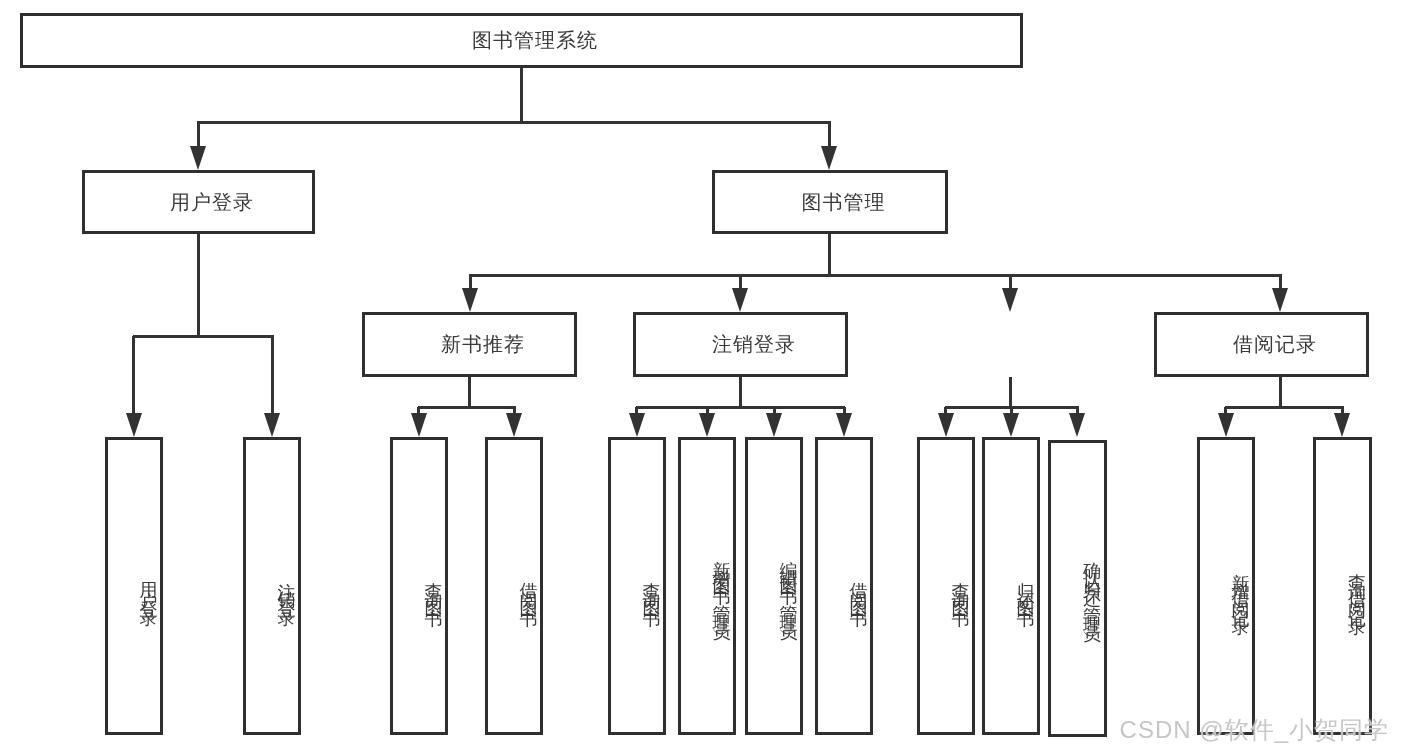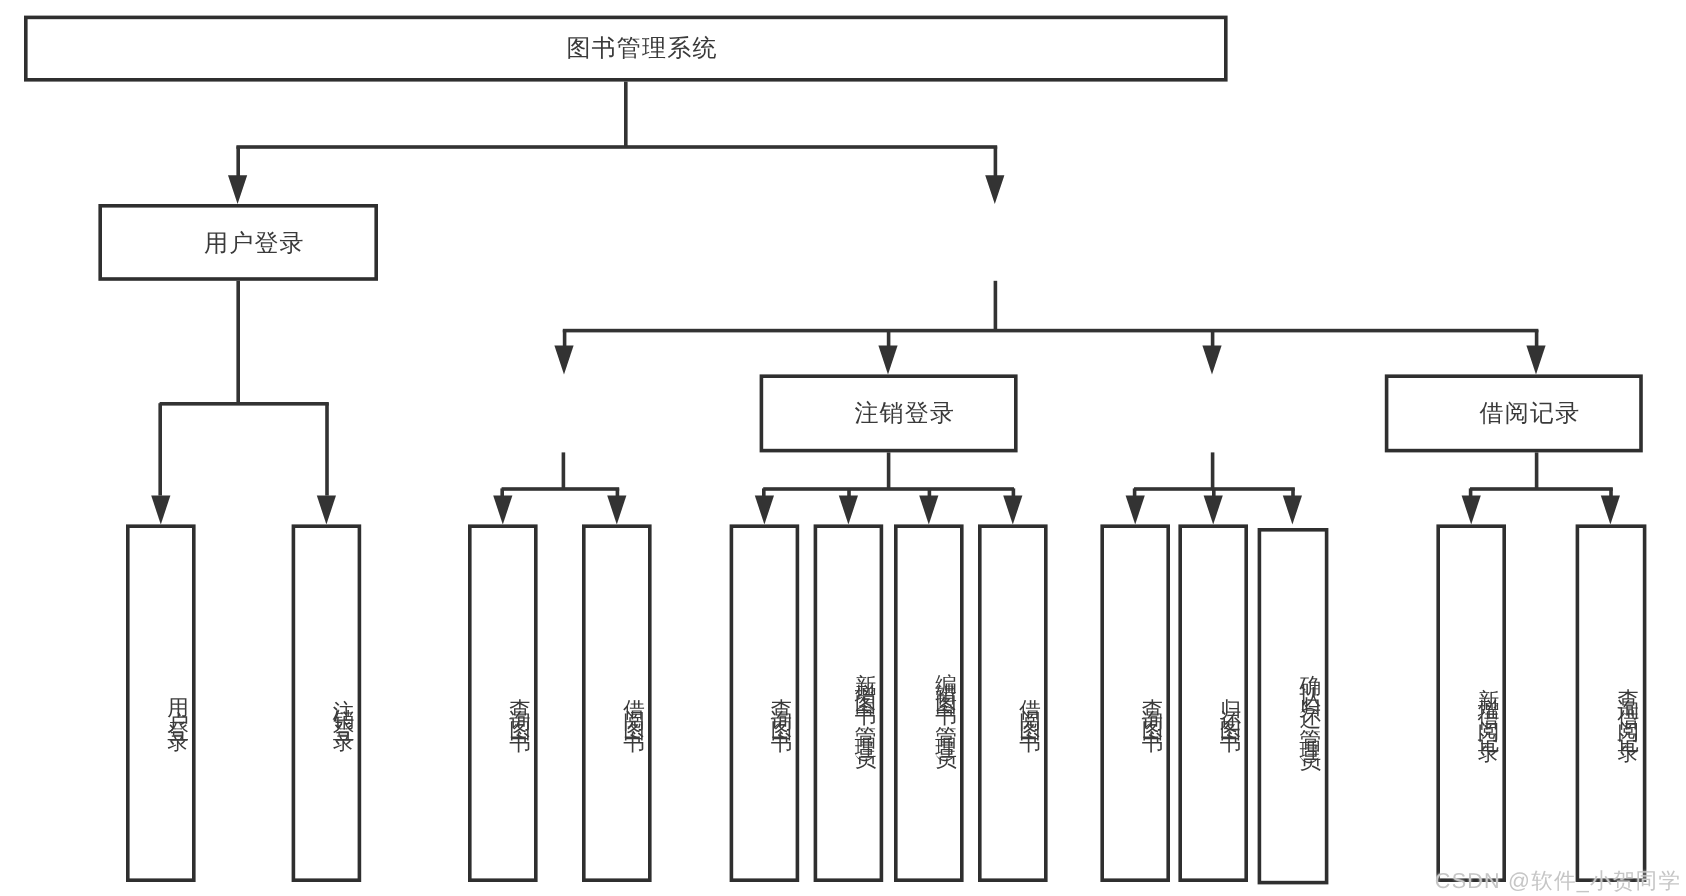--- a/index.html
+++ b/index.html
@@ -45,23 +45,23 @@
   .hline { position: absolute; height: 3px; background: var(--line); }
   .ahead {
     position: absolute;
     width: 0; height: 0;
     border-left: 8px solid transparent;
     border-right: 8px solid transparent;
     border-top: 24px solid var(--line);
   }
   .watermark {
     position: absolute;
-    right: 4px;
+    right: 16px;
     bottom: 1px;
-    font-size: 18px;
+    font-size: 24px;
     color: var(--watermark);
     text-shadow: 0 0 2px rgba(255,255,255,0.9);
     z-index: 10;
     letter-spacing: 1px;
   }
 </style>
 </head>
 <body>
 
 <div id="canvas">
@@ -73,39 +73,45 @@
   <div class="vline" style="left:520px; top:68px; height:55px;"></div>
   <div class="hline" style="left:197px; top:121px; width:634px;"></div>
   <div class="vline" style="left:197px; top:122px; height:26px;"></div>
   <div class="ahead" style="left:190px; top:146px;"></div>
   <div class="vline" style="left:828px; top:122px; height:26px;"></div>
   <div class="ahead" style="left:821px; top:146px;"></div>
 
   <div class="box hnode" style="left:82px; top:170px; width:233px; height:64px;">
     <span>用户登录</span>
   </div>
+  <div class="box hnode" style="left:712px; top:170px; width:236px; height:64px;">
+    <span>图书管理</span>
+  </div>
 
   <div class="vline" style="left:197px; top:234px; height:103px;"></div>
   <div class="hline" style="left:133px; top:335px; width:141px;"></div>
   <div class="vline" style="left:132px; top:336px; height:77px;"></div>
   <div class="ahead" style="left:126px; top:413px;"></div>
   <div class="vline" style="left:271px; top:336px; height:77px;"></div>
   <div class="ahead" style="left:264px; top:413px;"></div>
 
   <div class="vline" style="left:828px; top:234px; height:42px;"></div>
   <div class="hline" style="left:469px; top:274px; width:813px;"></div>
   <div class="vline" style="left:469px; top:275px; height:14px;"></div>
   <div class="ahead" style="left:462px; top:288px;"></div>
   <div class="vline" style="left:739px; top:275px; height:14px;"></div>
   <div class="ahead" style="left:732px; top:288px;"></div>
   <div class="vline" style="left:1009px; top:275px; height:14px;"></div>
   <div class="ahead" style="left:1002px; top:288px;"></div>
   <div class="vline" style="left:1279px; top:275px; height:14px;"></div>
   <div class="ahead" style="left:1272px; top:288px;"></div>
 
+  <div class="box hnode" style="left:362px; top:312px; width:215px; height:65px;">
+    <span>新书推荐</span>
+  </div>
   <div class="box hnode" style="left:633px; top:312px; width:215px; height:65px;">
     <span>注销登录</span>
   </div>
   <div class="box hnode" style="left:1154px; top:312px; width:215px; height:65px;">
     <span>借阅记录</span>
   </div>
 
   <div class="vline" style="left:468px; top:377px; height:31px;"></div>
   <div class="hline" style="left:418px; top:406px; width:98px;"></div>
   <div class="vline" style="left:417px; top:407px; height:8px;"></div>

